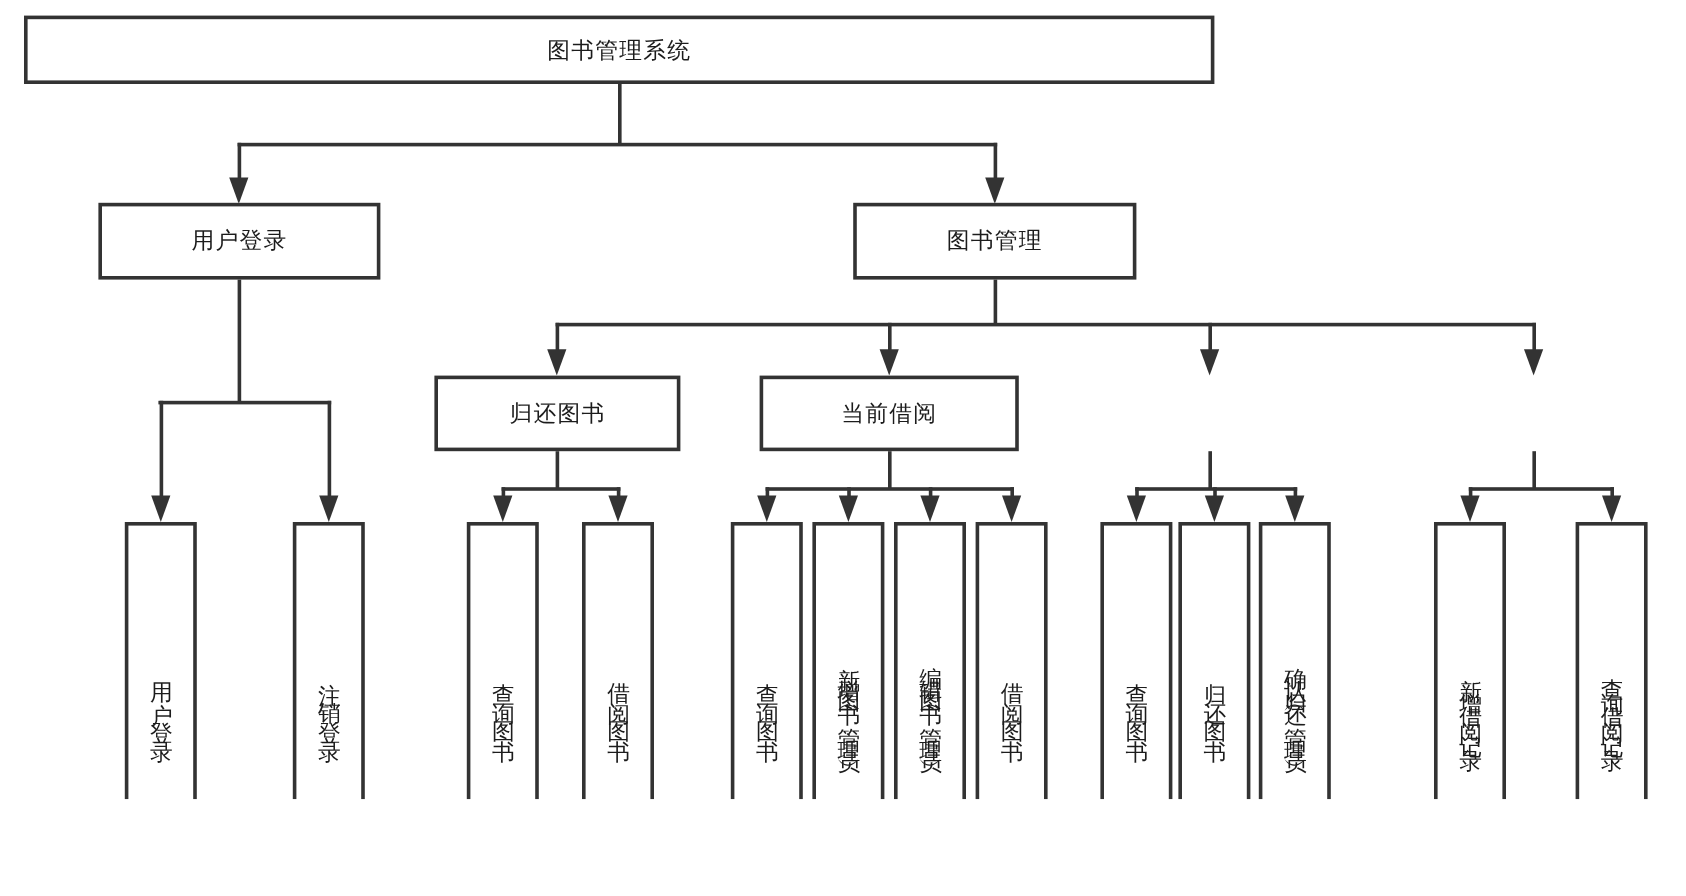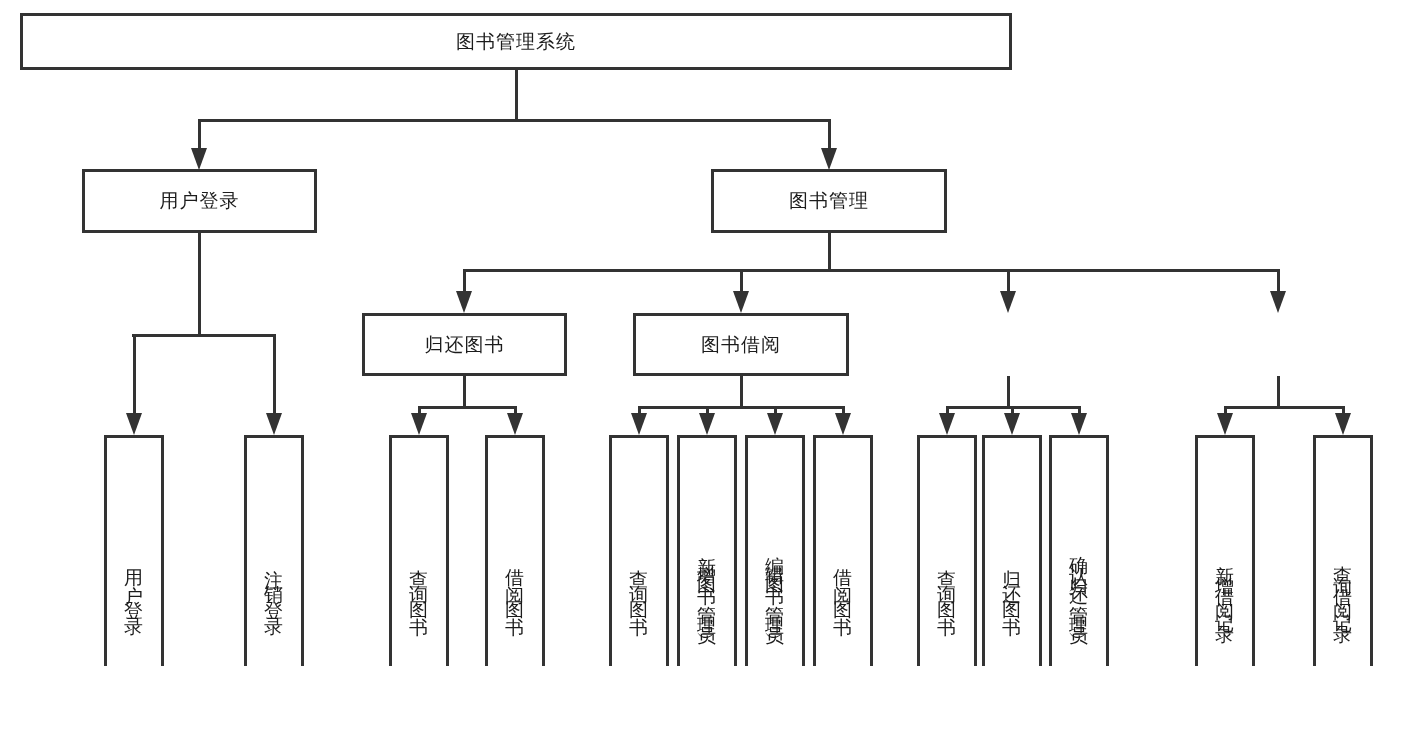--- a/index.html
+++ b/index.html
@@ -102,21 +102,21 @@
   <div class="arr" style="left:733px;top:291px;"></div>
   <div class="vline" style="left:1007px;top:269px;height:24px;"></div>
   <div class="arr" style="left:1000px;top:291px;"></div>
   <div class="vline" style="left:1277px;top:269px;height:24px;"></div>
   <div class="arr" style="left:1270px;top:291px;"></div>
 
   <div class="box" style="left:362px;top:313px;width:205px;height:63px;">
     <span>归还图书</span>
   </div>
   <div class="box" style="left:633px;top:313px;width:216px;height:63px;">
-    <span>图书借阅</span>
+    <span>当前借阅</span>
   </div>
 
   <div class="vline" style="left:463px;top:376px;height:32px;"></div>
   <div class="hline" style="left:418px;top:406px;width:99px;"></div>
   <div class="vline" style="left:418px;top:406px;height:9px;"></div>
   <div class="arr" style="left:411px;top:413px;"></div>
   <div class="vline" style="left:514px;top:406px;height:9px;"></div>
   <div class="arr" style="left:507px;top:413px;"></div>
 
   <div class="vline" style="left:740px;top:376px;height:32px;"></div>

